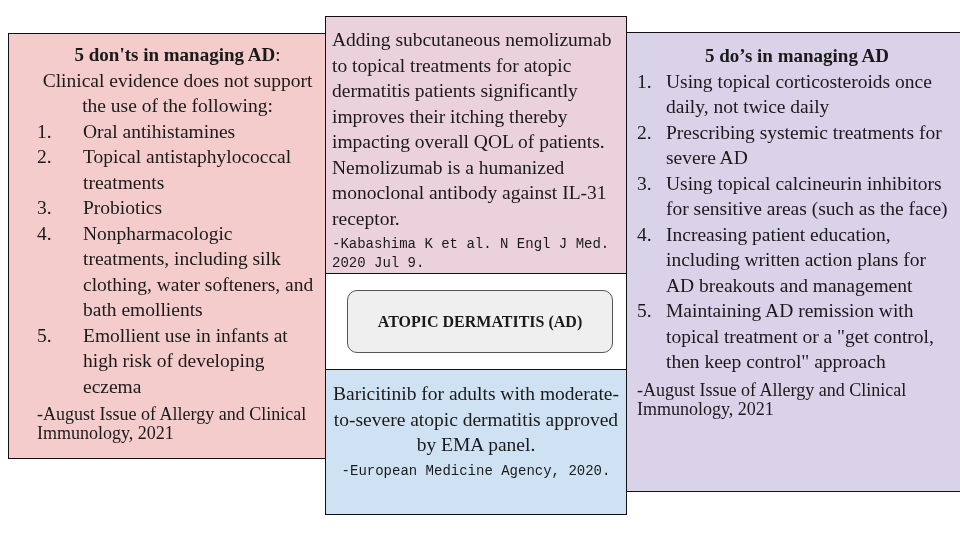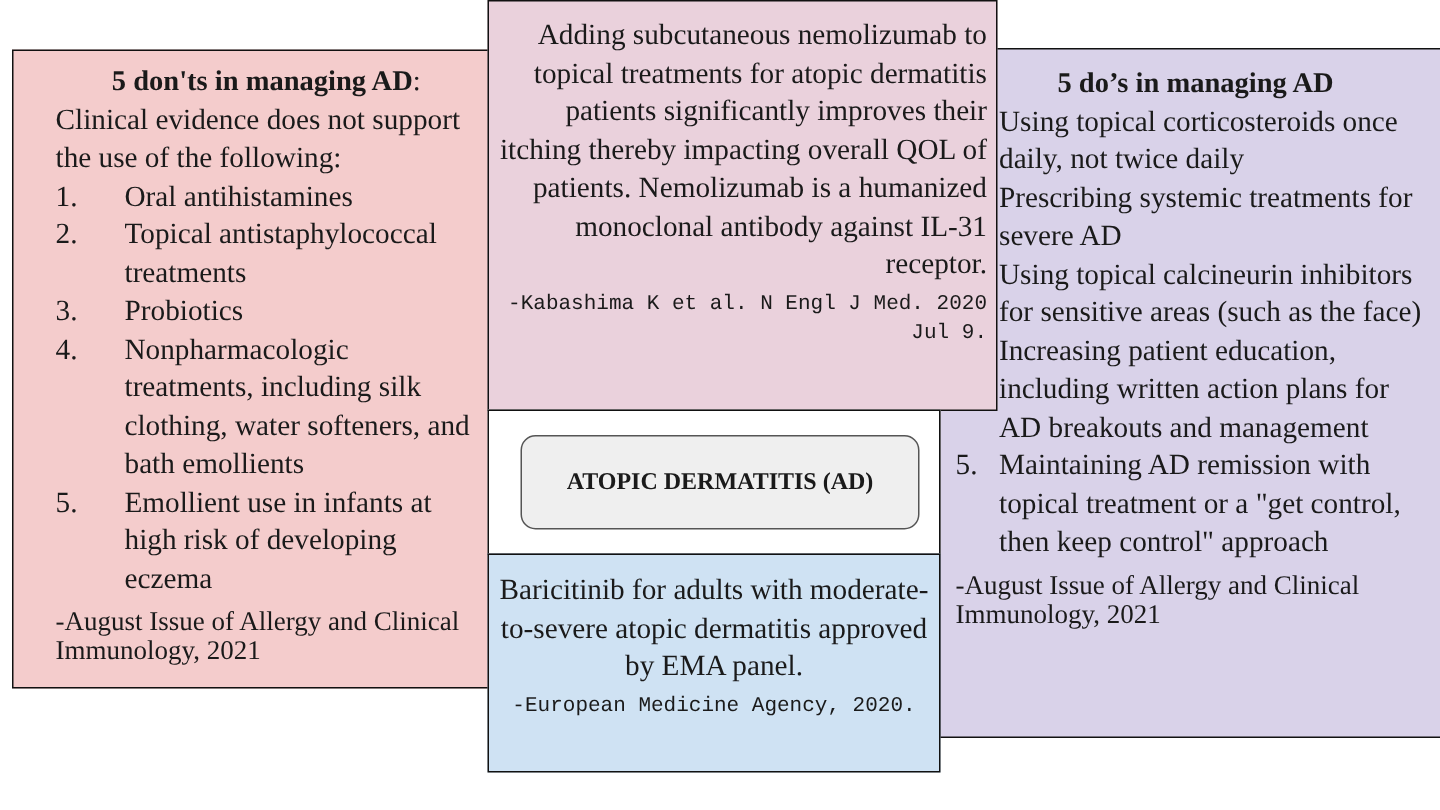--- a/index.html
+++ b/index.html
@@ -1,24 +1,24 @@
 <!DOCTYPE html>
 <html><head>
   <meta charset="utf-8">
   <style>
     html, body { margin: 0; padding: 0; }
     body { width: 960px; height: 540px; background: #ffffff; position: relative; overflow: hidden; font-family: "Liberation Serif", serif; color: #1a1a1a; }
     .box { position: absolute; box-sizing: border-box; border: 1.5px solid #111; }
     #left { left: 8px; top: 33px; width: 319px; height: 426px; background: #f4cccc; padding: 8px 8px 0 28px; }
-    #ctop { left: 325px; top: 0px; width: 340px; height: 274px; background: #ead1dc; padding: 10px 6px 0 6px; text-align: right; z-index: 2; }
+    #ctop { left: 325px; top: 16px; width: 302px; height: 274px; background: #ead1dc; padding: 10px 6px 0 6px; text-align: left; z-index: 2; }
     #cmid { left: 325px; top: 273px; width: 302px; height: 97px; background: #ffffff; z-index: 2; }
     #cbot { left: 325px; top: 369px; width: 302px; height: 146px; background: #cfe2f3; padding: 11px 6px 0 6px; text-align: center; z-index: 2; }
     #right { left: 626px; top: 32px; width: 340px; height: 460px; background: #d9d2e9; padding: 10px 8px 0 10px; }
     .title { font-weight: bold; text-align: center; font-size: 19px; line-height: 25.5px; }
-    .intro { text-align: left; font-size: 19.5px; line-height: 25.5px; }
+    .intro { text-align: center; font-size: 19.5px; line-height: 25.5px; }
     ol.list { list-style: none; margin: 0; padding: 0; }
     ol.list li { display: flex; font-size: 19.5px; line-height: 25.5px; }
     #left ol.list li .num { width: 46px; flex: none; }
     #right ol.list li .num { width: 29px; flex: none; }
     .src { font-size: 18px; line-height: 19px; margin-top: 6px; }
     .src-sans { font-family: Liberation Mono, monospace; font-size: 14px; }
     .para { font-size: 19.5px; line-height: 25.5px; }
     .pill { position: absolute; left: 21px; top: 16px; width: 266px; height: 63px; box-sizing: border-box; border: 1.5px solid #555; border-radius: 10px; background: #efefef; display: flex; align-items: center; justify-content: center; font-weight: bold; font-size: 16px; }
     .logo { position: absolute; left: 836px; top: 549px; font-family: "Liberation Sans", sans-serif; font-size: 17px; color: #e0574f; letter-spacing: 0.2px; }
     .logo b { font-weight: bold; }

